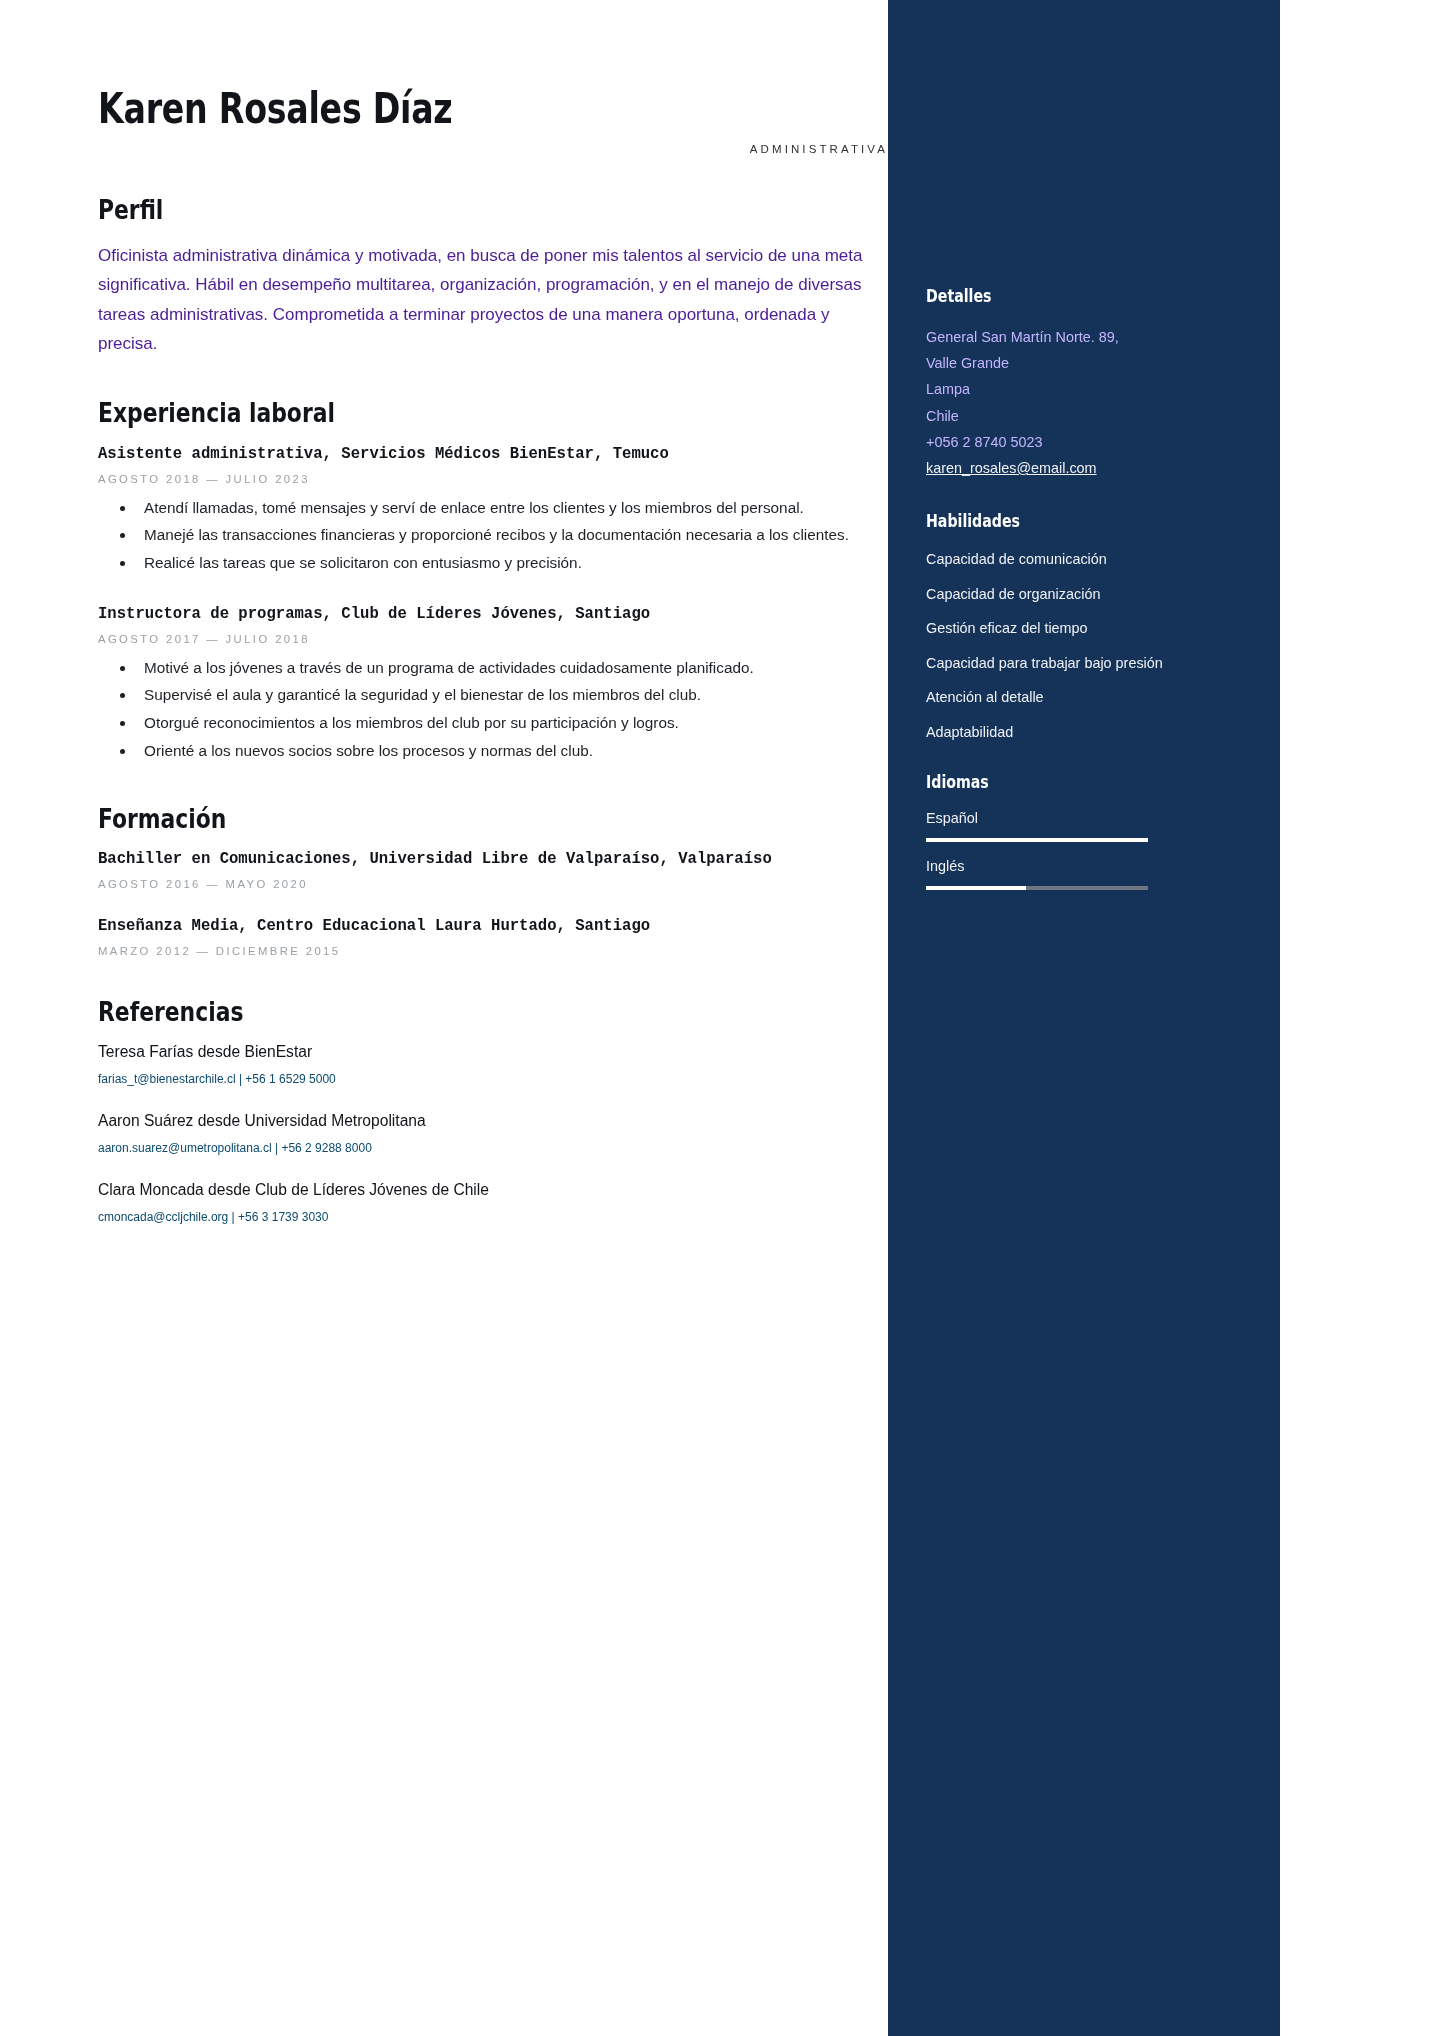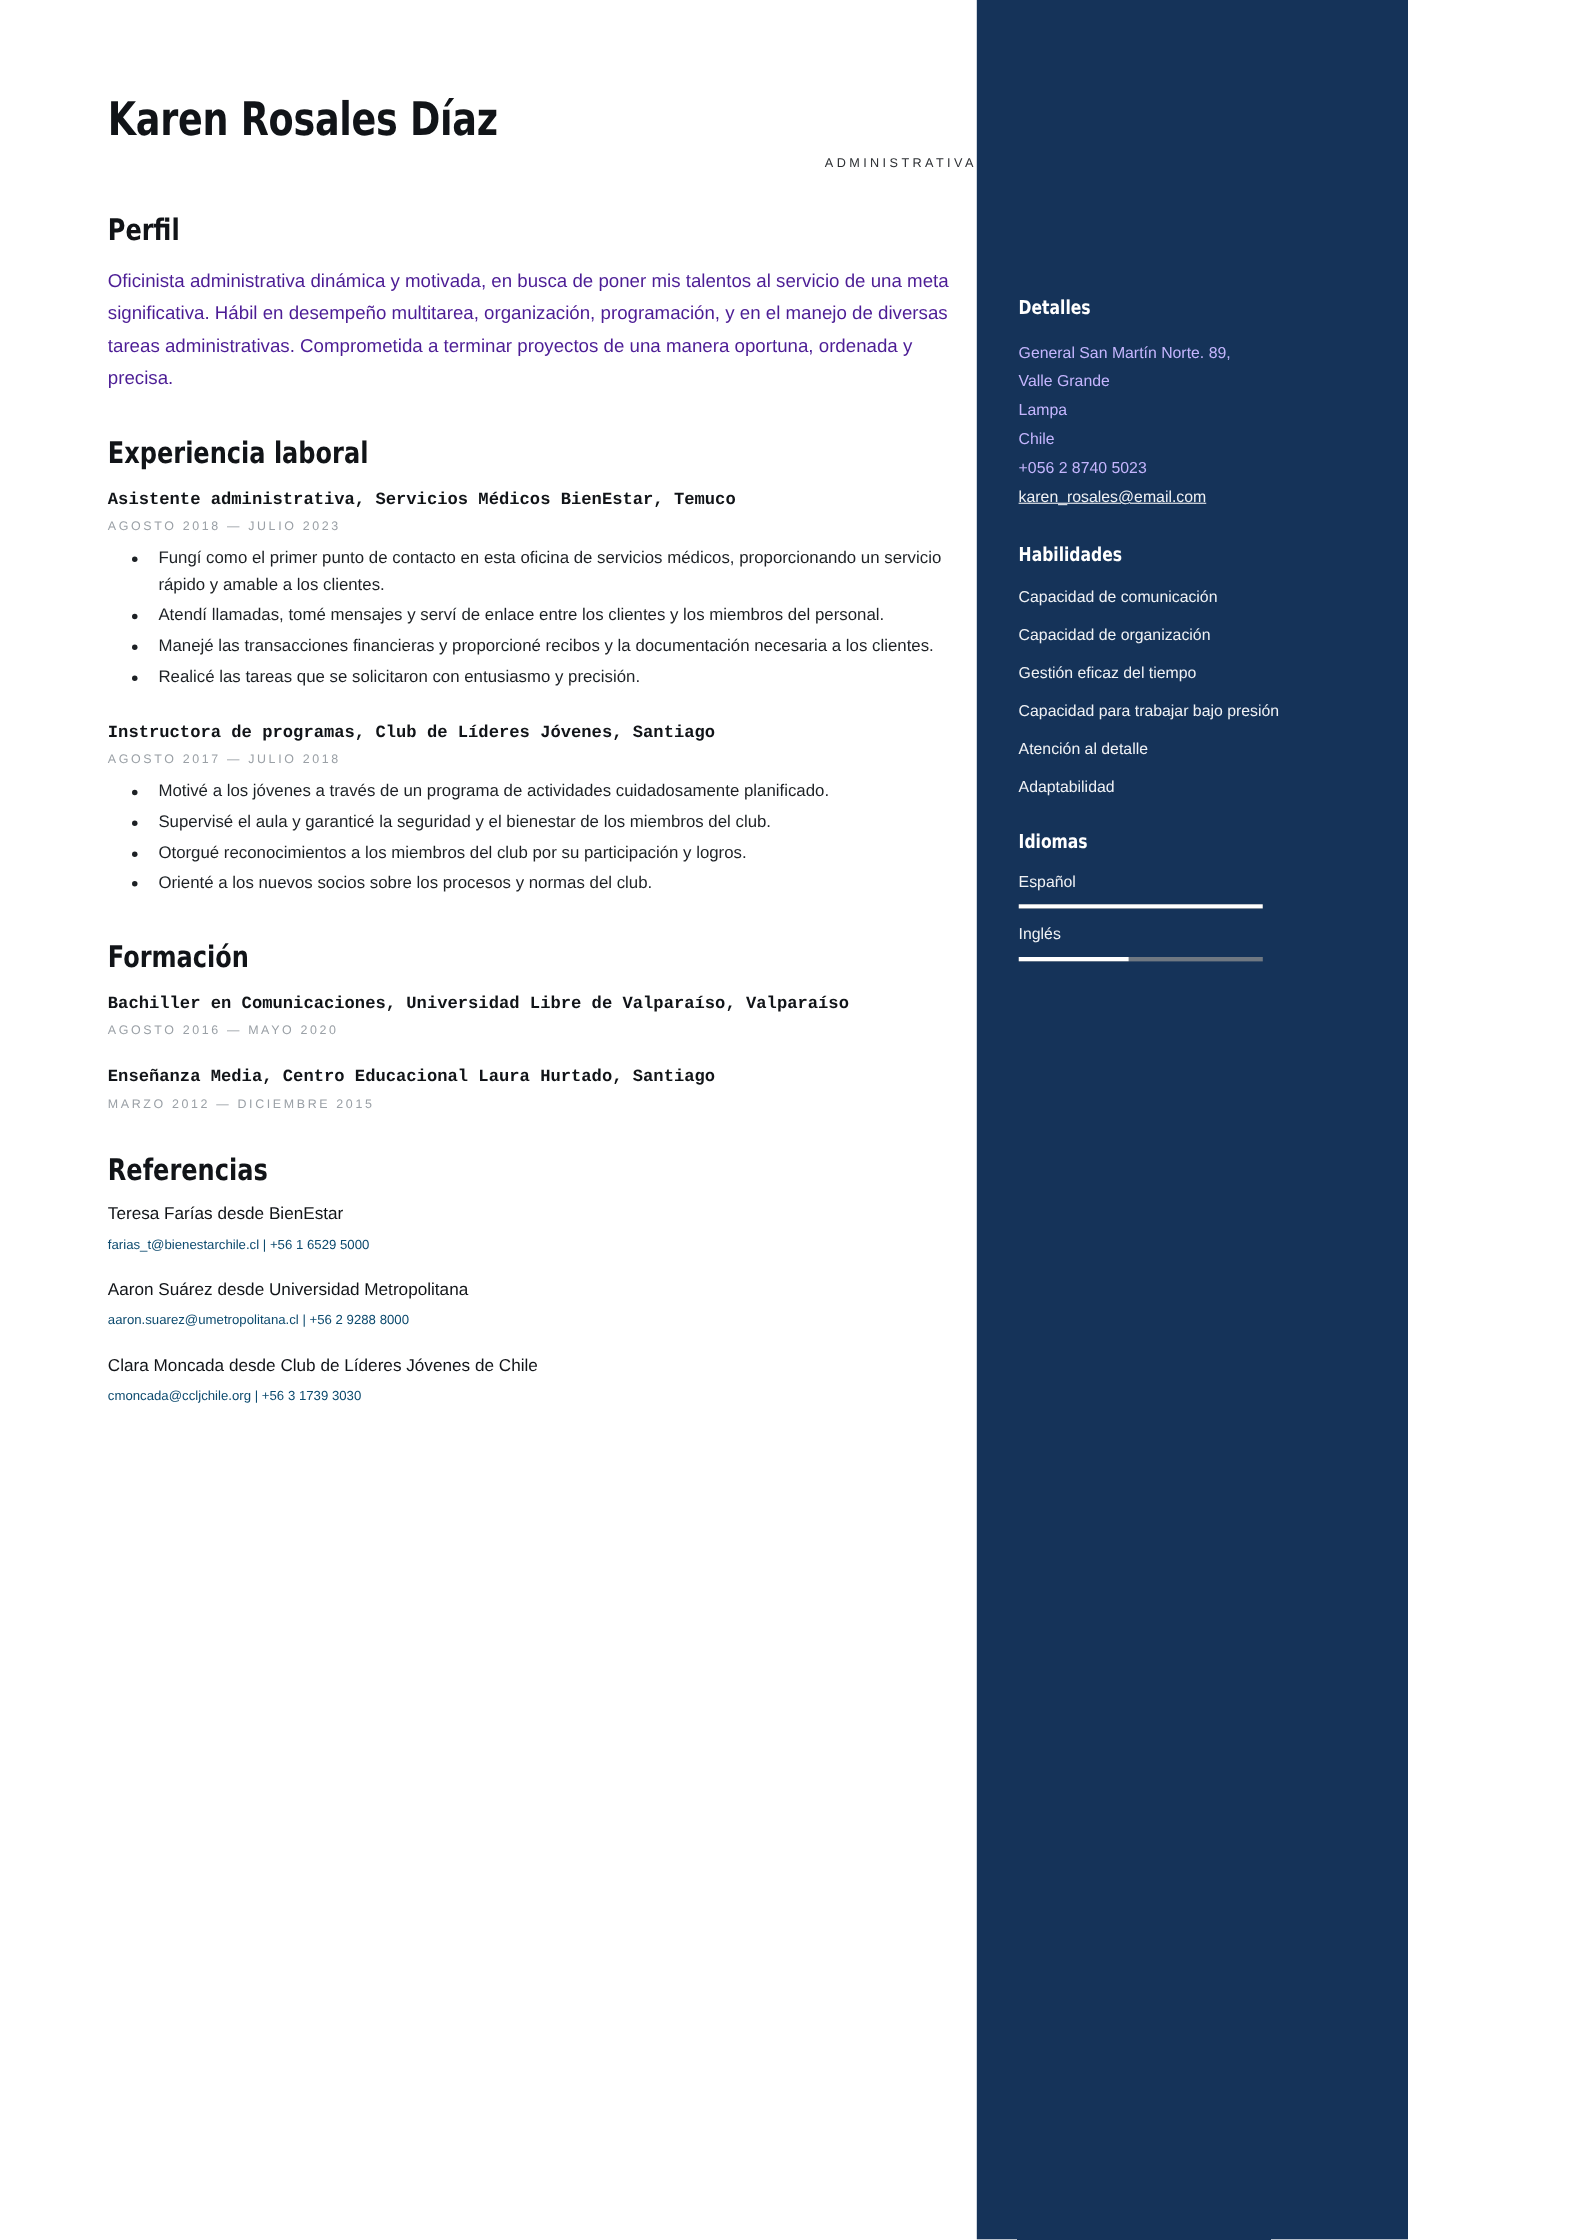--- a/index.html
+++ b/index.html
@@ -143,21 +143,21 @@
   }
 
   
   .side-col {
     width: 465px;
     background: #153359;
     padding: 270px 56px 0 38px;
     color: #ffffff;
   }
 
-  .side-section { margin-bottom: 30px; }
+  .side-section { margin-bottom: 30px; margin-top: 16px; }
 
   .side-title {
     font-family: "DejaVu Sans Condensed", "Liberation Sans Narrow", "Liberation Sans", sans-serif;
     font-weight: 700;
     font-size: 17.5px;
     color: #ffffff;
     transform: scaleX(0.9);
     transform-origin: left center;
     white-space: nowrap;
     margin-bottom: 18px;
@@ -223,21 +223,20 @@
         <div class="profile-text">Oficinista administrativa dinámica y motivada, en busca de poner mis talentos al servicio de una meta significativa. Hábil en desempeño multitarea, organización, programación, y en el manejo de diversas tareas administrativas. Comprometida a terminar proyectos de una manera oportuna, ordenada y precisa.</div>
       </div>
 
       <div class="section">
         <div class="section-title">Experiencia laboral</div>
         <div id="experience-list">
             <div class="entry">
               <div class="entry-title">Asistente administrativa, Servicios Médicos BienEstar, Temuco</div>
               <div class="entry-date">AGOSTO 2018 — JULIO 2023</div>
               <ul class="bullets">
-                <li>Fungí como el primer punto de contacto en esta oficina de servicios médicos, proporcionando un servicio rápido y amable a los clientes.</li>
                 <li>Atendí llamadas, tomé mensajes y serví de enlace entre los clientes y los miembros del personal.</li>
                 <li>Manejé las transacciones financieras y proporcioné recibos y la documentación necesaria a los clientes.</li>
                 <li>Realicé las tareas que se solicitaron con entusiasmo y precisión.</li>
               </ul>
             </div>
             <div class="entry">
               <div class="entry-title">Instructora de programas, Club de Líderes Jóvenes, Santiago</div>
               <div class="entry-date">AGOSTO 2017 — JULIO 2018</div>
               <ul class="bullets">
                 <li>Motivé a los jóvenes a través de un programa de actividades cuidadosamente planificado.</li>

